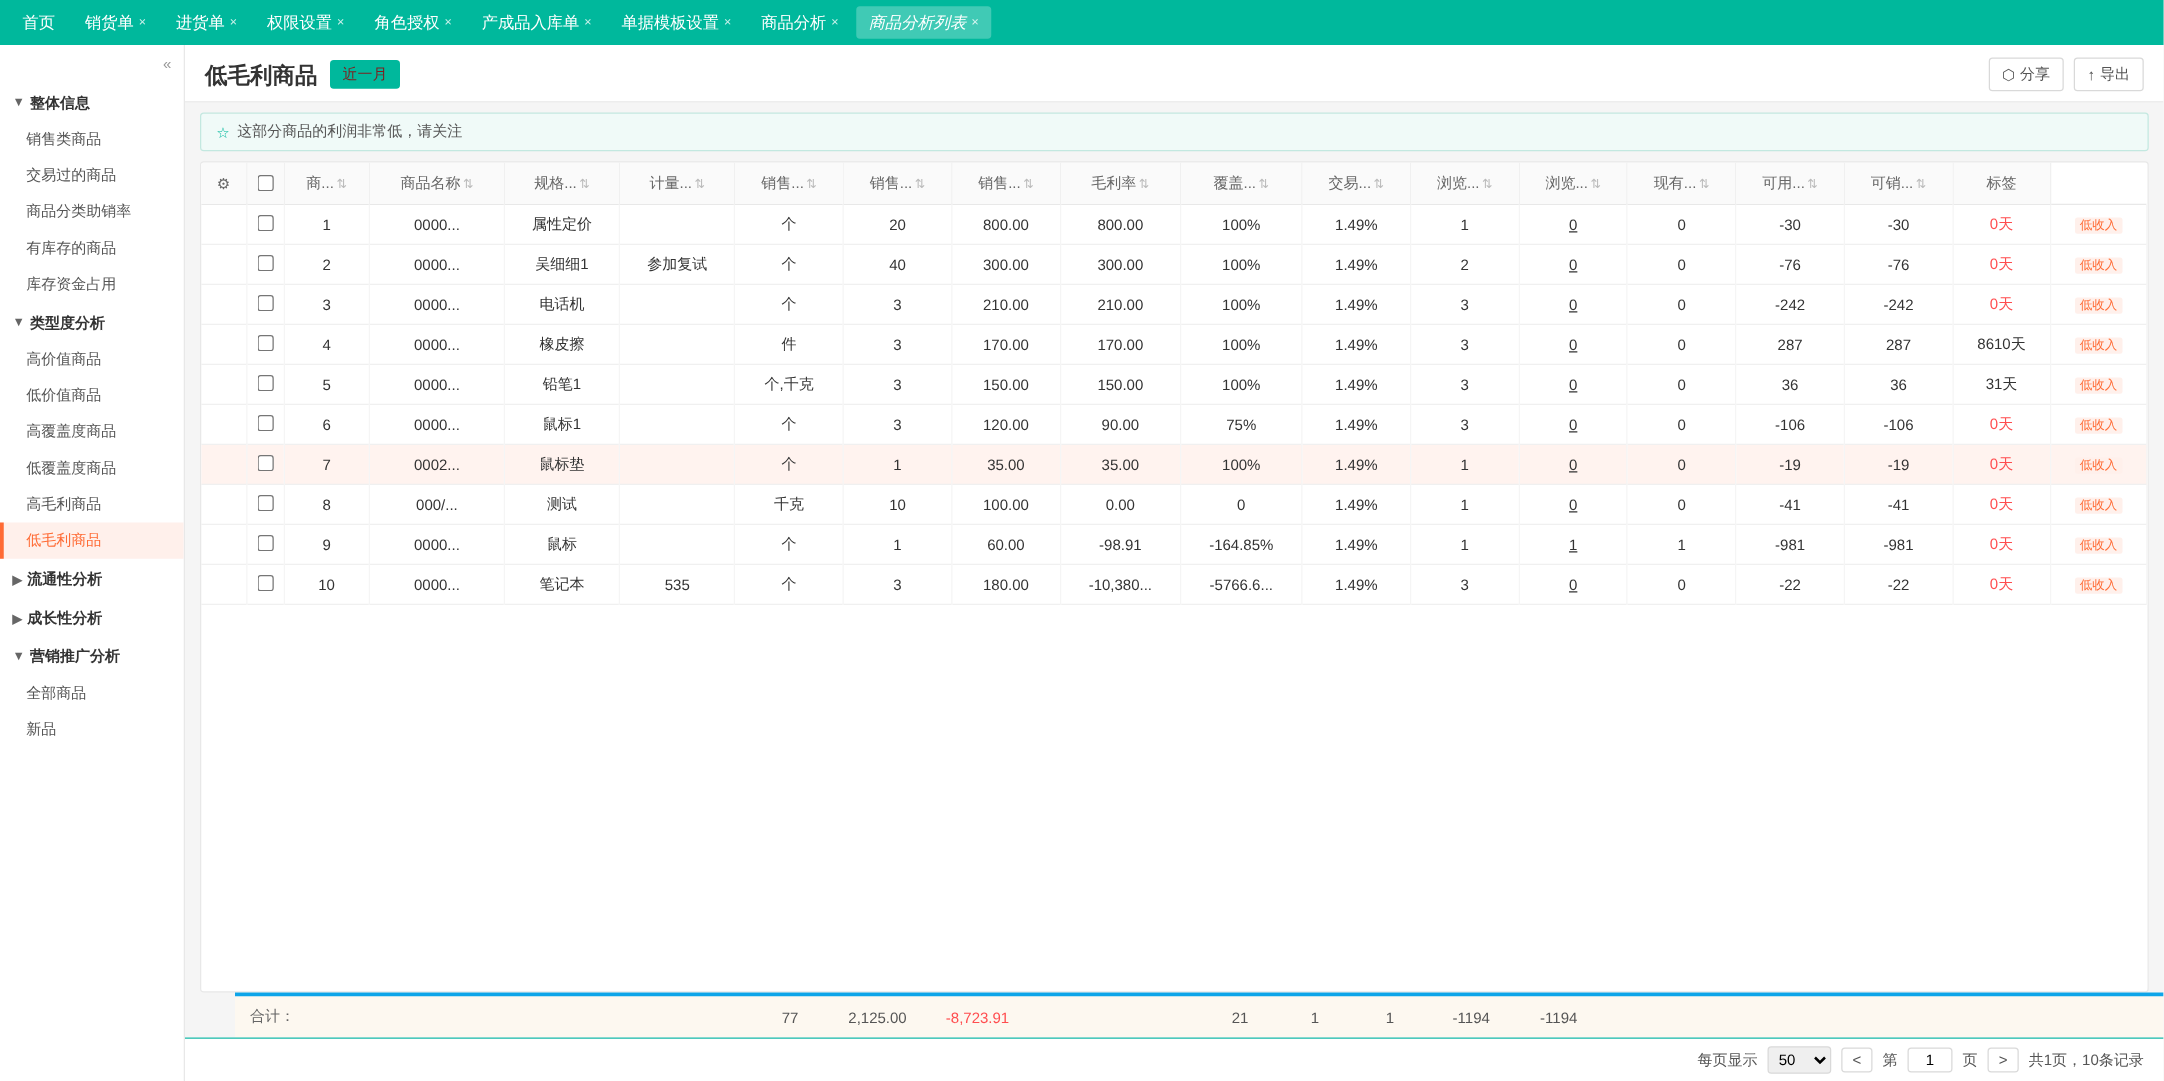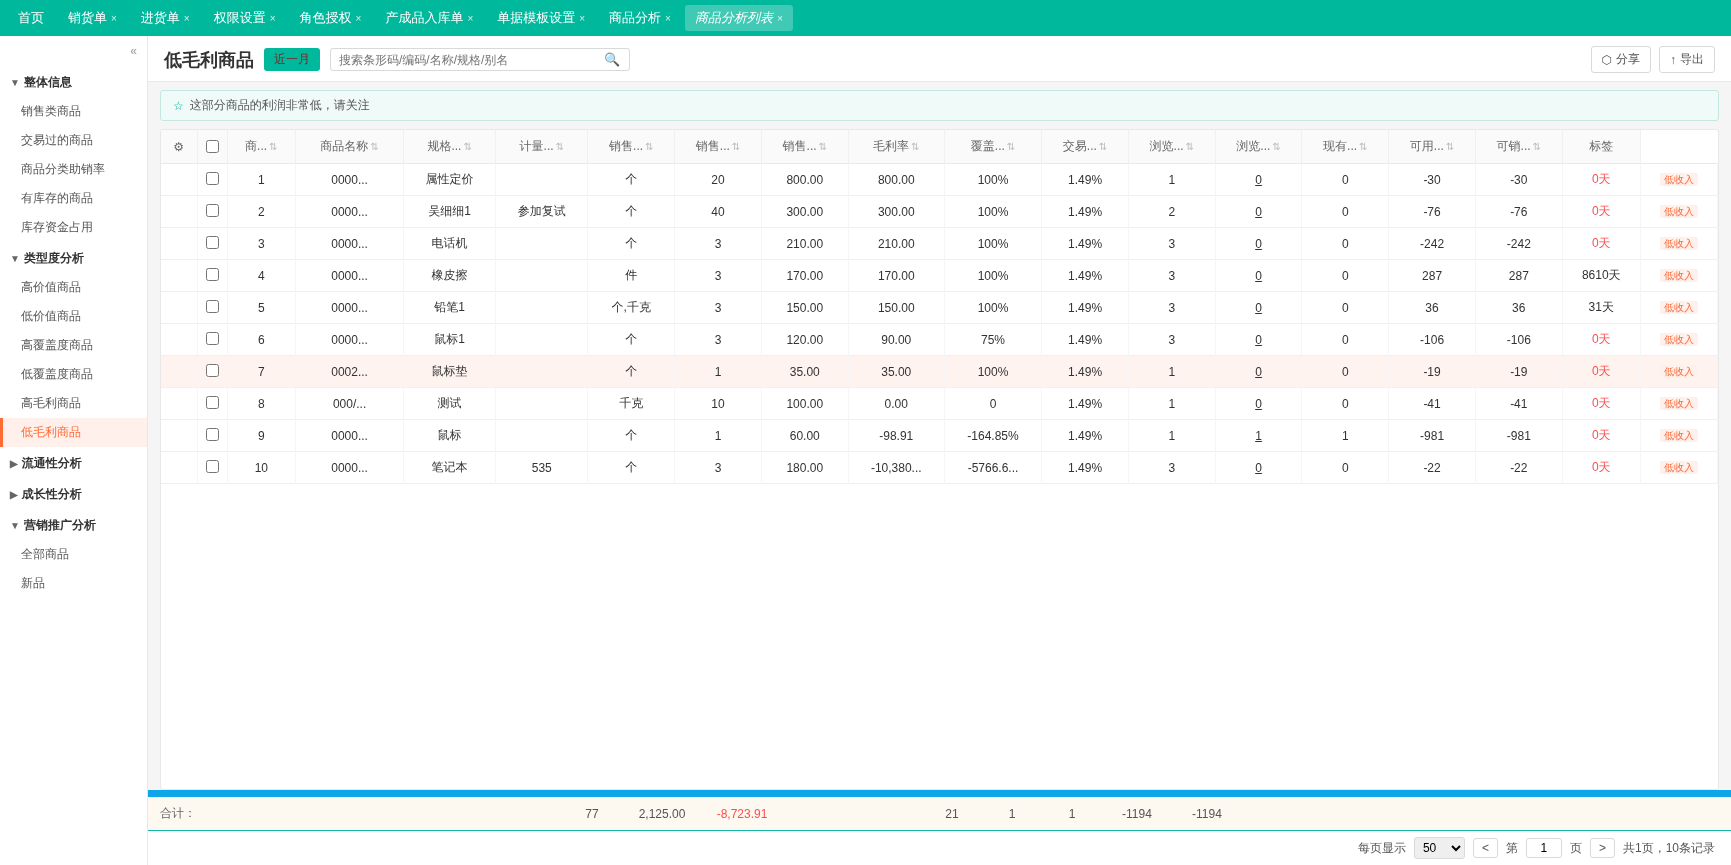--- a/index.html
+++ b/index.html
@@ -165,27 +165,28 @@
       color: #ff6b35;
       border-radius: 2px;
       padding: 1px 4px;
       font-size: 10px;
     }
     .underline { text-decoration: underline; color: #333; cursor: pointer; }
 
     
     .footer-bar {
       background: #fdf8f0;
-      border-top: 7px solid #0ea5e9;
+      border-top: 3px solid #0ea5e9;
       padding: 8px 12px;
       display: flex;
       align-items: center;
       font-size: 12px;
       color: #555;
       flex-shrink: 0;
+      margin-left: 40px;
     }
     .total-label { color: #666; margin-right: 10px; }
 
     
     .pagination-bar {
       background: #fff;
       border-top: 1px solid #14b8a6;
       padding: 6px 16px;
       display: flex; align-items: center; justify-content: flex-end;
       gap: 8px; font-size: 12px; color: #555;
@@ -328,24 +329,20 @@
     <div class="sidebar-item">
       <span>新品</span>
     </div>
   </div>
 
   <div class="content-area">
 
     <div class="page-header">
       <span class="page-title">低毛利商品</span>
       <button class="time-filter-btn">近一月</button>
-      <div class="search-box">
-        <input type="text" placeholder="搜索条形码/编码/名称/规格/别名" style="">
-        <span class="search-icon">🔍</span>
-      </div>
       <div class="header-actions">
         <button class="action-btn">
           <span>⬡</span>
           <span>分享</span>
         </button>
         <button class="action-btn">
           <span>↑</span>
           <span>导出</span>
         </button>
       </div>

